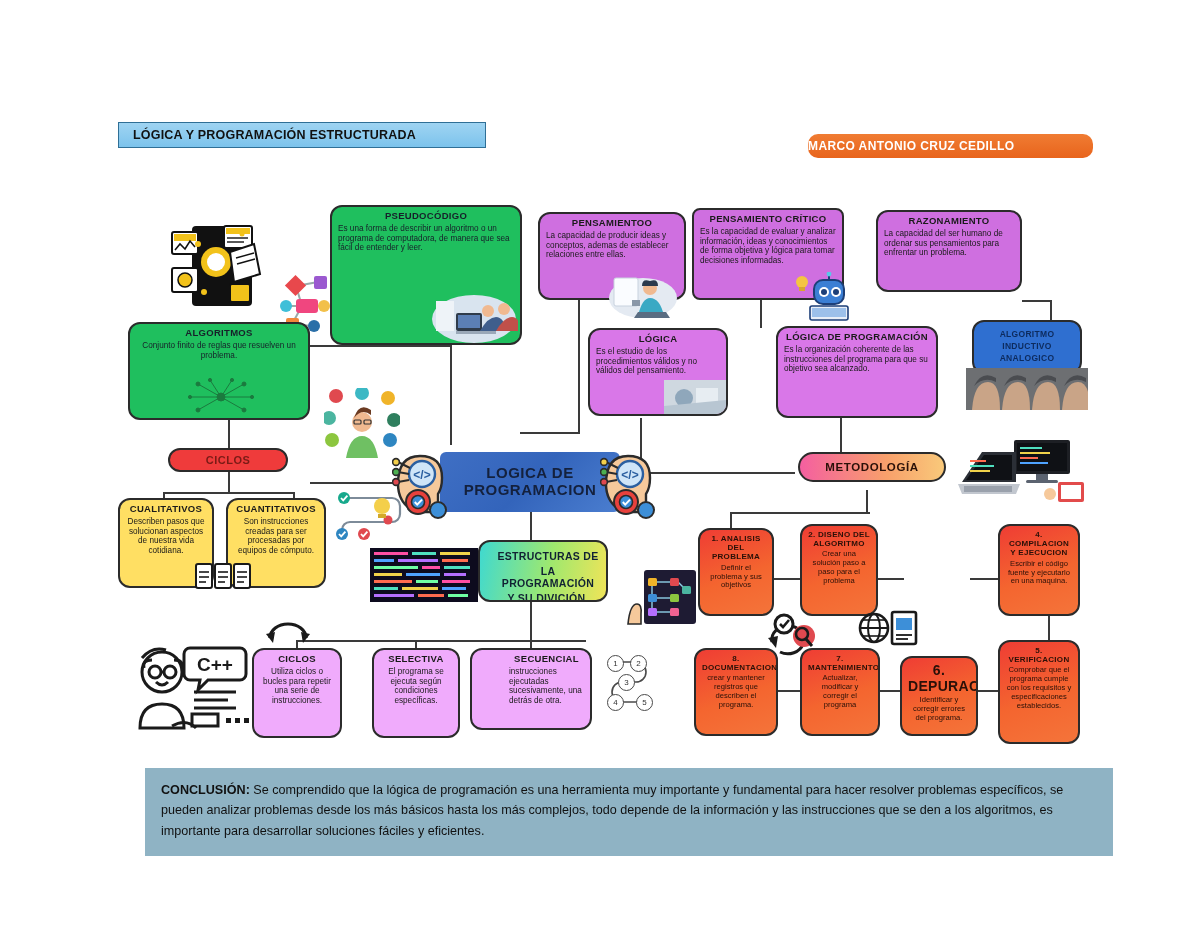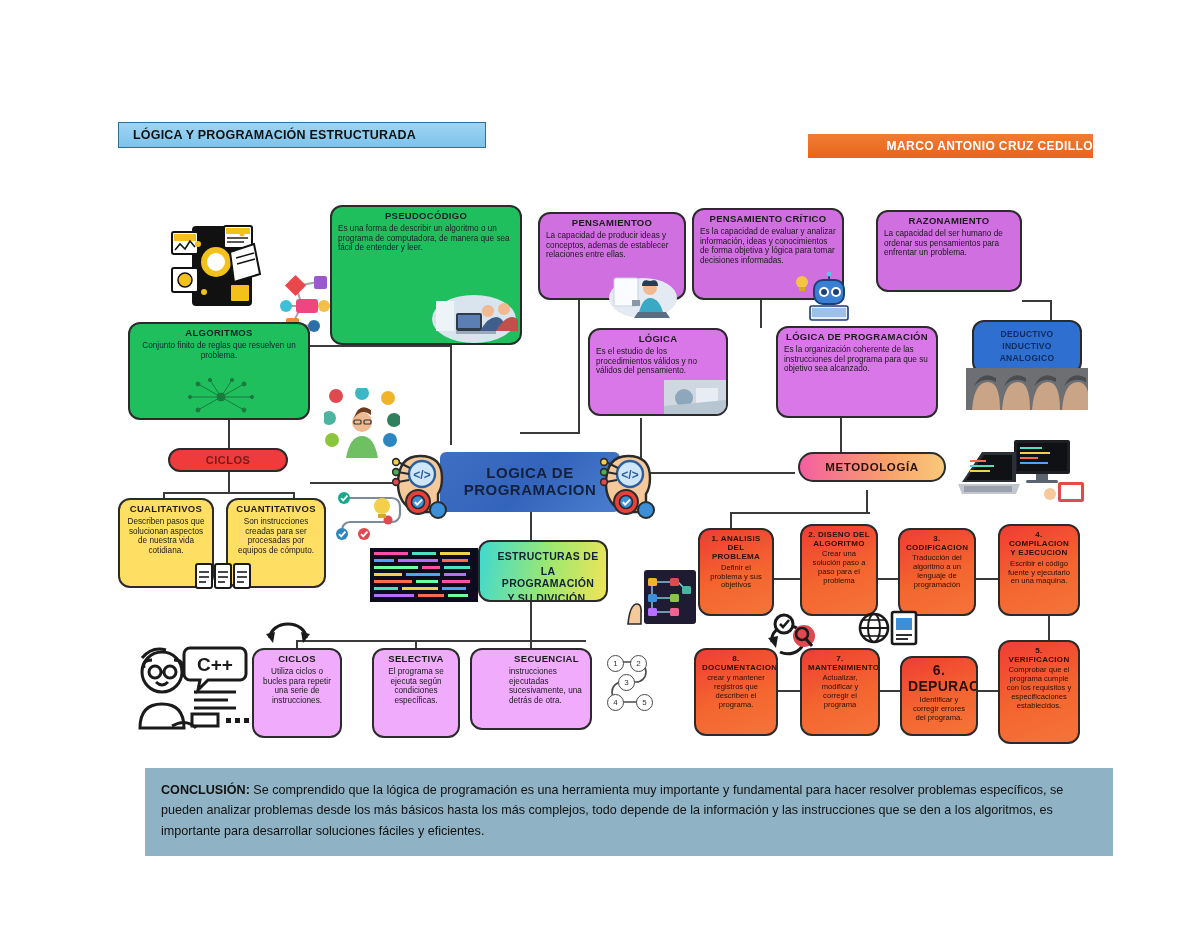--- a/index.html
+++ b/index.html
@@ -17,23 +17,24 @@
     position:absolute;left:118px;top:122px;width:368px;height:26px;
     background:linear-gradient(180deg,#9fd4f2 0%,#7cc3ec 100%);
     border:1px solid #2f6f96;
     display:flex;align-items:center;padding-left:14px;
     font-size:12.5px;font-weight:bold;color:#111;letter-spacing:.2px;
     box-sizing:border-box;
   }
   .hdr-author{
     position:absolute;left:808px;top:134px;width:285px;height:24px;
     background:linear-gradient(180deg,#f07c33 0%,#e8641c 100%);
-    display:flex;align-items:center;justify-content:flex-end;
+    display:flex;align-items:center;justify-content:flex-start;
     font-size:12px;font-weight:bold;color:#ffffff;letter-spacing:.4px;
     box-sizing:border-box;
+    border-radius:10px;
   }
 
   
   .node{
     position:absolute;box-sizing:border-box;
     border-radius:12px;
     border:2px solid #2b2b2b;
     padding:4px 6px 4px 6px;
     overflow:hidden;
   }
@@ -254,21 +255,21 @@
       <ellipse cx="35" cy="26" rx="34" ry="20" fill="#e4eaf2"></ellipse>
       <rect x="6" y="6" width="24" height="28" rx="2" fill="#fafcff" stroke="#c8d2de"></rect>
       <circle cx="42" cy="16" r="7" fill="#f0b990"></circle>
       <path d="M42 9 q8 -3 8 5 l-16 0 q0 -8 8 -5" fill="#2b3a4d"></path>
       <path d="M30 44 q4 -18 12 -18 q10 0 14 18 z" fill="#3aa9c4"></path>
       <path d="M30 40 l28 0 l4 6 l-36 0 z" fill="#5a6d82"></path>
       <rect x="24" y="28" width="8" height="6" fill="#8a97a8"></rect>
     </svg>
   </div>
 
-  <div class="node purple center" style="left:692px;top:208px;width:152px;height:92px;">
+  <div class="node purple center" style="left:692px;top:208px;width:152px;height:92px;border-radius:8px;">
     <span class="t">PENSAMIENTO CRÍTICO</span>
     <span class="d" style="text-align:left;">Es la capacidad de evaluar y analizar información, ideas y conocimientos de forma objetiva y lógica para tomar decisiones informadas.</span>
   </div>
   <div class="ill" style="left:790px;top:272px;width:60px;height:52px;">
     <svg width="60" height="52" viewBox="0 0 60 52">
       <circle cx="12" cy="10" r="6" fill="#f4c542"></circle>
       <rect x="9" y="15" width="6" height="4" fill="#d9a62f"></rect>
       <rect x="24" y="8" width="30" height="24" rx="9" fill="#3b7fd4" stroke="#1d3f78" stroke-width="2"></rect>
       <circle cx="34" cy="20" r="5" fill="#fff"></circle>
         <circle cx="46" cy="20" r="5" fill="#fff"></circle>
@@ -296,21 +297,21 @@
       <path d="M0 26 L62 20 L62 34 L0 34 Z" fill="#b8c6d2"></path>
     </svg>
   </div>
 
   <div class="node purple-lite center" style="left:776px;top:326px;width:162px;height:92px;">
     <span class="t">LÓGICA DE PROGRAMACIÓN</span>
     <span class="d" style="text-align:left;">Es la organización coherente de las instrucciones del programa para que su objetivo sea alcanzado.</span>
   </div>
 
   <div class="node blue-solid center" style="left:972px;top:320px;width:110px;height:54px;padding-top:8px;">
-    <span class="t" style="font-size:8.5px;">DEDUCTIVO</span>
+    <span class="t" style="font-size:8.5px;">ALGORITMO</span>
     <span class="t" style="font-size:8.5px;">INDUCTIVO</span>
     <span class="t" style="font-size:8.5px;">ANALOGICO</span>
   </div>
   <div class="ill" style="left:966px;top:368px;width:122px;height:42px;">
     <svg width="122" height="42" viewBox="0 0 122 42">
       <rect width="122" height="42" fill="#6d6f72"></rect>
       <g fill="#c9a487">
         <path d="M6 42 q2 -28 16 -28 q12 0 12 28 z"></path>
         <path d="M36 42 q2 -28 16 -28 q12 0 12 28 z"></path>
         <path d="M66 42 q2 -28 16 -28 q12 0 12 28 z"></path>
@@ -590,24 +591,20 @@
   </div>
 
   <div class="node red-grad center" style="left:698px;top:528px;width:76px;height:88px;">
     <span class="t" style="font-size:8px;">1. ANALISIS DEL PROBLEMA</span>
     <span class="d" style="font-size:7.6px;">Definir el problema y sus objetivos</span>
   </div>
   <div class="node red-grad center" style="left:800px;top:524px;width:78px;height:92px;">
     <span class="t" style="font-size:8px;">2. DISENO DEL ALGORITMO</span>
     <span class="d" style="font-size:7.6px;">Crear una solución paso a paso para el problema</span>
   </div>
-  <div class="node red-grad center" style="left:898px;top:528px;width:78px;height:88px;">
-    <span class="t" style="font-size:8px;">3. CODIFICACION</span>
-    <span class="d" style="font-size:7.6px;">Traducción del algoritmo a un lenguaje de programación</span>
-  </div>
   <div class="node red-grad center" style="left:998px;top:524px;width:82px;height:92px;">
     <span class="t" style="font-size:8px;">4. COMPILACION Y EJECUCION</span>
     <span class="d" style="font-size:7.6px;">Escribir el código fuente y ejecutarlo en una maquina.</span>
   </div>
 
   <div class="node red-grad center" style="left:694px;top:648px;width:84px;height:88px;">
     <span class="t" style="font-size:8px;">8. DOCUMENTACION</span>
     <span class="d" style="font-size:7.6px;">crear y mantener registros que describen el programa.</span>
   </div>
   <div class="node red-grad center" style="left:800px;top:648px;width:80px;height:88px;">

